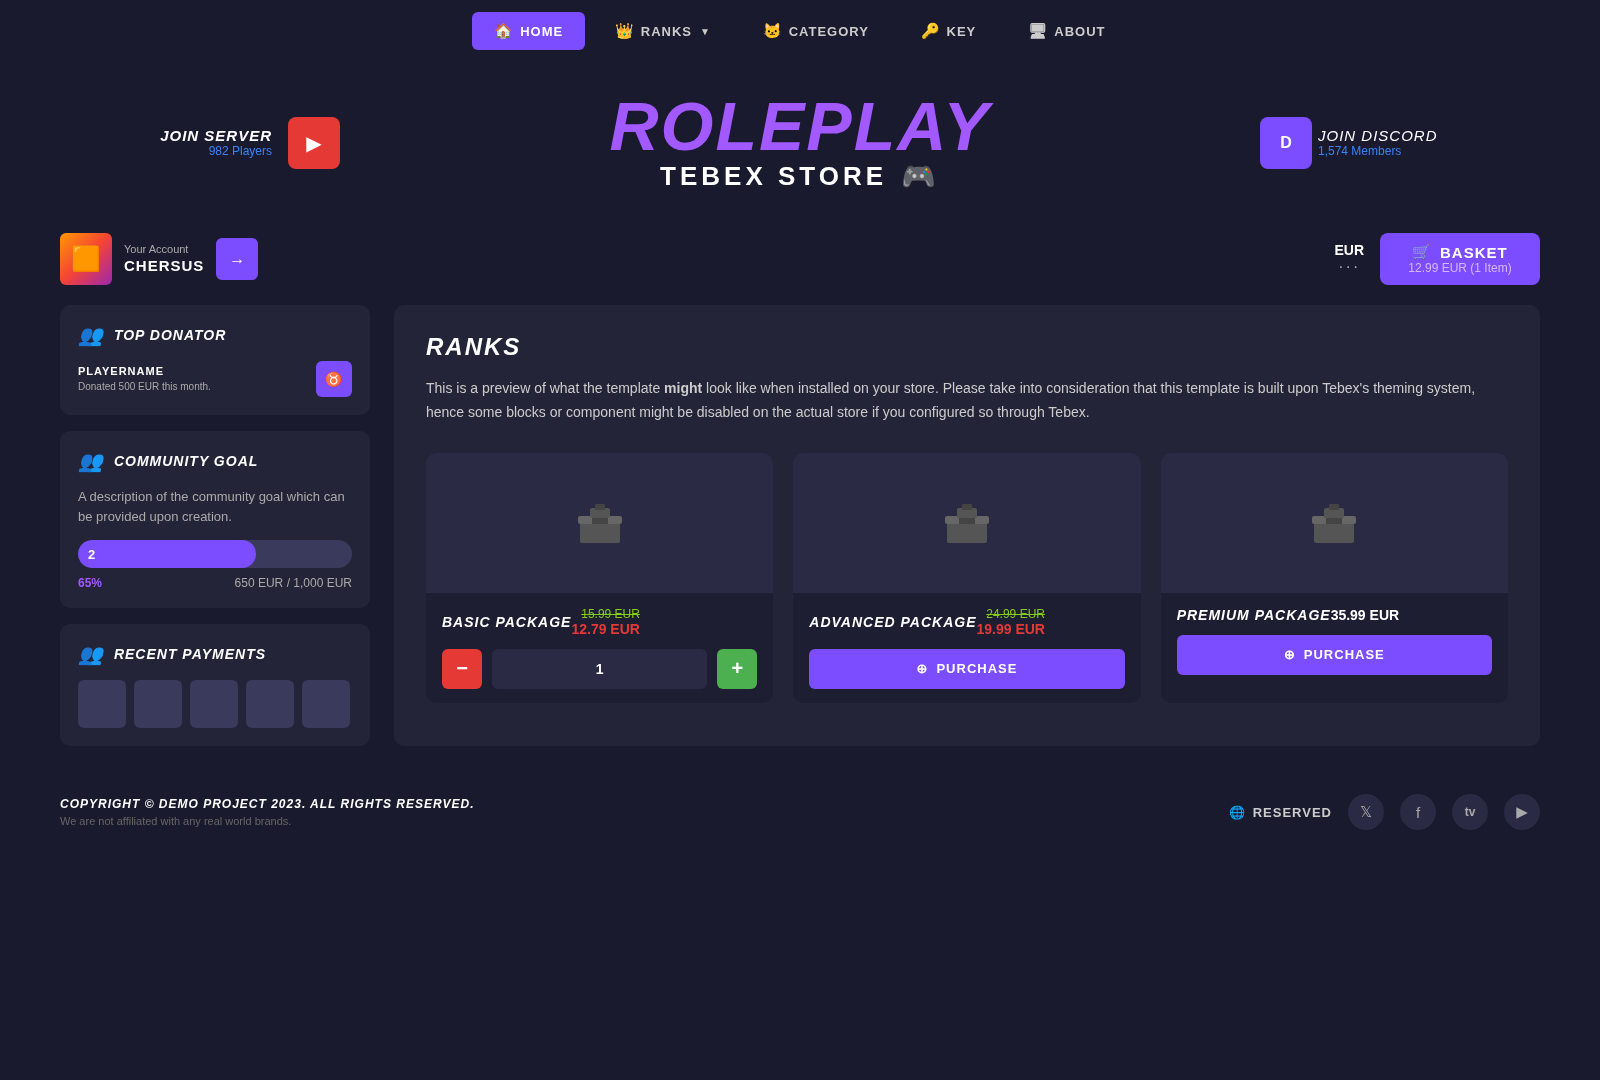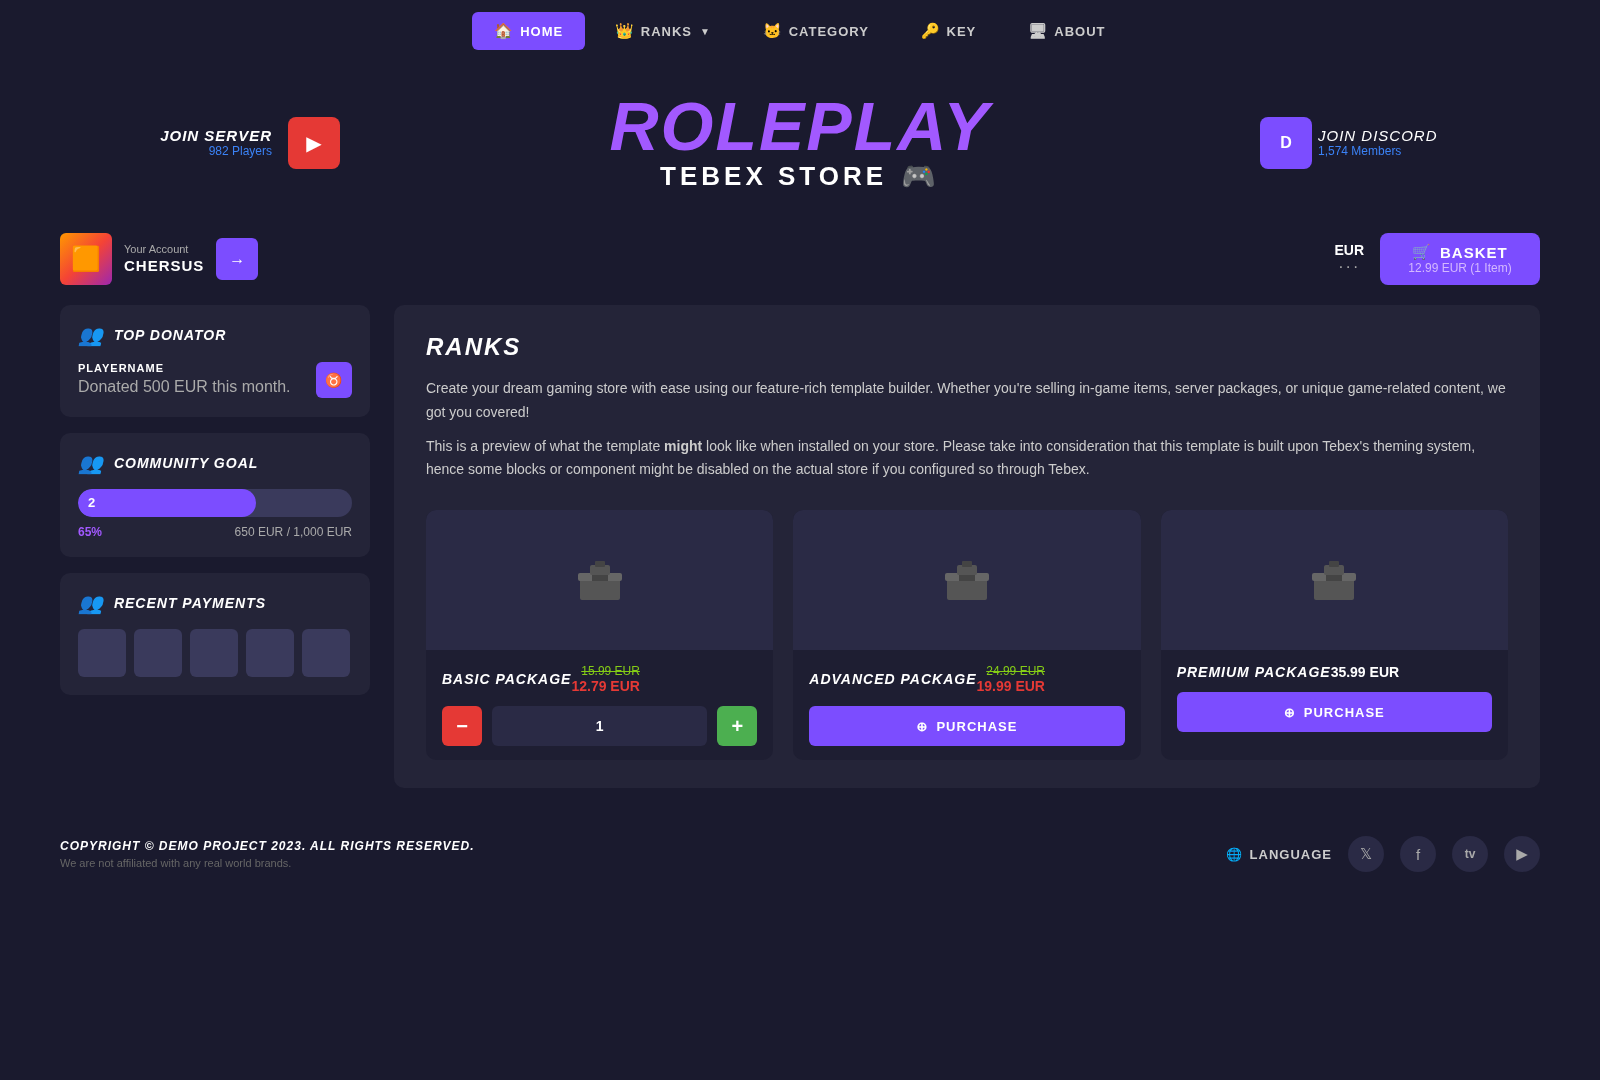--- a/index.html
+++ b/index.html
@@ -226,21 +226,21 @@
     .sidebar-card-icon { font-size: 20px; color: #aaa; }
 
     
     .donator-row {
       display: flex;
       align-items: center;
       justify-content: space-between;
     }
     .donator-info { line-height: 1.4; }
     .donator-name { font-size: 11px; font-weight: 700; letter-spacing: 1px; }
-    .donator-sub { font-size: 16px; color: #aaa; }
+    .donator-sub { font-size: 10px; color: #aaa; }
     .donator-icon-btn {
       width: 36px;
       height: 36px;
       background: #7c4dff;
       border-radius: 6px;
       display: flex;
       align-items: center;
       justify-content: center;
       font-size: 14px;
     }
@@ -578,20 +578,21 @@
           <span>♉</span>
         </div>
       </div>
     </div>
 
     <div class="sidebar-card">
       <div class="sidebar-card-header">
         <span class="sidebar-card-icon">👥</span>
         <span>COMMUNITY GOAL</span>
       </div>
+      <div class="community-desc">A description of the community goal which can be provided upon creation.</div>
       <div class="progress-bar-wrapper">
         <div class="progress-bar-fill" style="width: 65%;">
           <span>2</span>
         </div>
       </div>
       <div class="progress-labels">
         <span class="progress-pct">65%</span>
         <span class="progress-amount">
           <span>650 EUR</span>
           <span> / </span>
@@ -610,21 +611,20 @@
         <div class="payment-avatar"></div>
         <div class="payment-avatar"></div>
         <div class="payment-avatar"></div>
         <div class="payment-avatar"></div>
       </div>
     </div>
   </aside>
 
   <main class="content-area">
     <div class="section-title">RANKS</div>
-    <p class="section-desc">Create your dream gaming store with ease using our feature-rich template builder. Whether you're selling in-game items, server packages, or unique game-related content, we got you covered!</p>
     <p class="section-desc-2">
       <span>This is a preview of what the template </span><strong>might</strong><span> look like when installed on your store. Please take into consideration that this template is built upon Tebex's theming system, hence some blocks or component might be disabled on the actual store if you configured so through Tebex.</span>
     </p>
 
     <div class="packages-grid">
 
       <div class="package-card">
         <div class="package-image">
           <svg class="pkg-svg" viewBox="0 0 60 50" fill="none" xmlns="http://www.w3.org/2000/svg">
             <rect x="10" y="20" width="40" height="25" rx="2" fill="#555"></rect>
@@ -708,21 +708,21 @@
 </div>
 
 <footer class="footer">
   <div class="footer-left">
     <div class="footer-copyright">COPYRIGHT © DEMO PROJECT 2023. ALL RIGHTS RESERVED.</div>
     <div class="footer-disclaimer">We are not affiliated with any real world brands.</div>
   </div>
   <div class="footer-right">
     <div class="footer-lang">
       <span>🌐</span>
-      <span>LANGUAGE</span>
+      <span>RESERVED</span>
     </div>
     <div class="footer-social">
       <span>𝕏</span>
     </div>
     <div class="footer-social">
       <span>f</span>
     </div>
     <div class="footer-social">
       <span style="font-size:12px; font-weight:900;">tv</span>
     </div>

